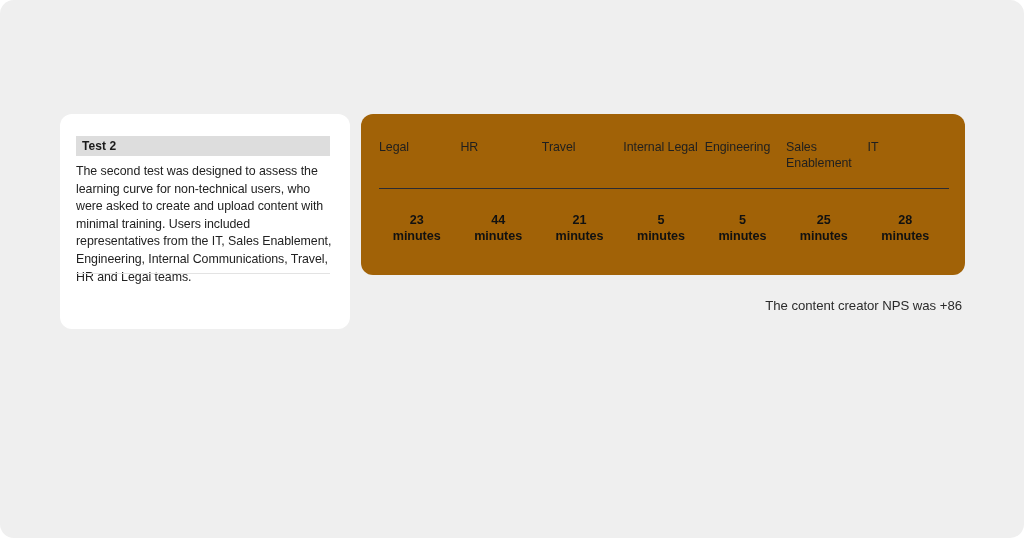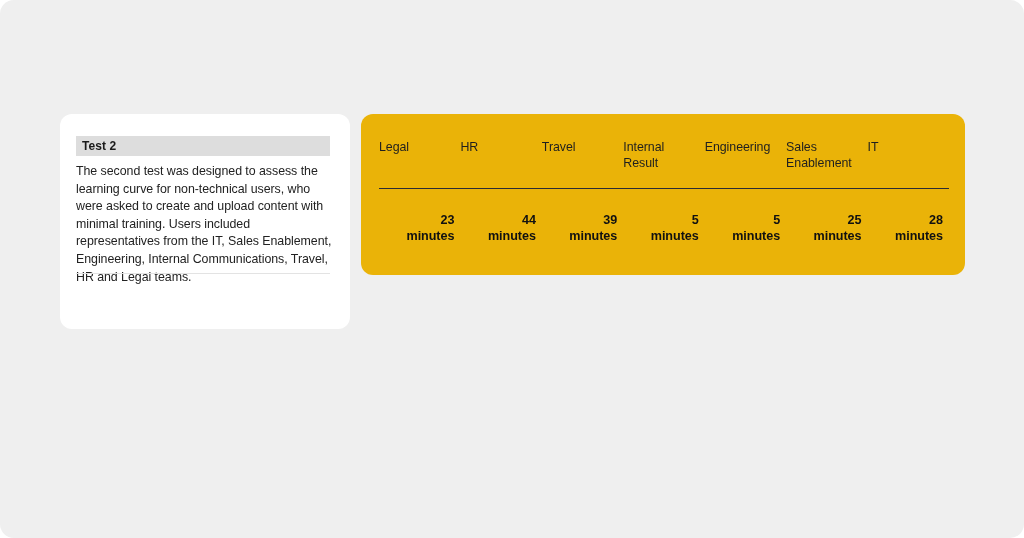--- a/index.html
+++ b/index.html
@@ -81,21 +81,21 @@
     background: #e3e3e3;
   }
 
   
   .right-card {
     position: absolute;
     left: 361px;
     top: 114px;
     width: 604px;
     height: 161px;
-    background: #eab308;
+    background: #a16207;
     border-radius: 12px;
     box-sizing: border-box;
   }
 
   .table-wrap {
     position: absolute;
     left: 18px;
     top: 26px;
     width: 570px;
   }
@@ -110,21 +110,21 @@
     vertical-align: top;
     font-size: 12.4px;
     font-weight: 400;
     line-height: 15.5px;
     color: #1f1f1f;
     padding: 0 6px 17px 0;
     border-bottom: 1.6px solid #2b2b33;
     letter-spacing: -0.05px;
   }
   .dept-table td {
-    text-align: right;
+    text-align: center;
     vertical-align: top;
     font-size: 12.6px;
     font-weight: 700;
     line-height: 16px;
     color: #111111;
     padding: 23px 6px 0 0;
     letter-spacing: -0.05px;
   }
   .cell-value { display: block; }
   .cell-unit  { display: block; }
@@ -161,38 +161,38 @@
   </div>
 
   <div class="right-card">
     <div class="table-wrap">
       <table class="dept-table">
         <thead>
           <tr>
             <th>Legal</th>
             <th>HR</th>
             <th>Travel</th>
-            <th>Internal Result</th>
+            <th>Internal Legal</th>
             <th>Engineering</th>
             <th>Sales Enablement</th>
             <th>IT</th>
           </tr>
         </thead>
         <tbody>
           <tr>
             <td>
               <span class="cell-value">23</span>
               <span class="cell-unit">minutes</span>
             </td>
             <td>
               <span class="cell-value">44</span>
               <span class="cell-unit">minutes</span>
             </td>
             <td>
-              <span class="cell-value">39</span>
+              <span class="cell-value">21</span>
               <span class="cell-unit">minutes</span>
             </td>
             <td>
               <span class="cell-value">5</span>
               <span class="cell-unit">minutes</span>
             </td>
             <td>
               <span class="cell-value">5</span>
               <span class="cell-unit">minutes</span>
             </td>
@@ -203,14 +203,15 @@
             <td>
               <span class="cell-value">28</span>
               <span class="cell-unit">minutes</span>
             </td>
           </tr>
         </tbody>
       </table>
     </div>
   </div>
 
+  <div class="nps">The content creator NPS was +86</div>
 
 </div>
 
 </body></html>

